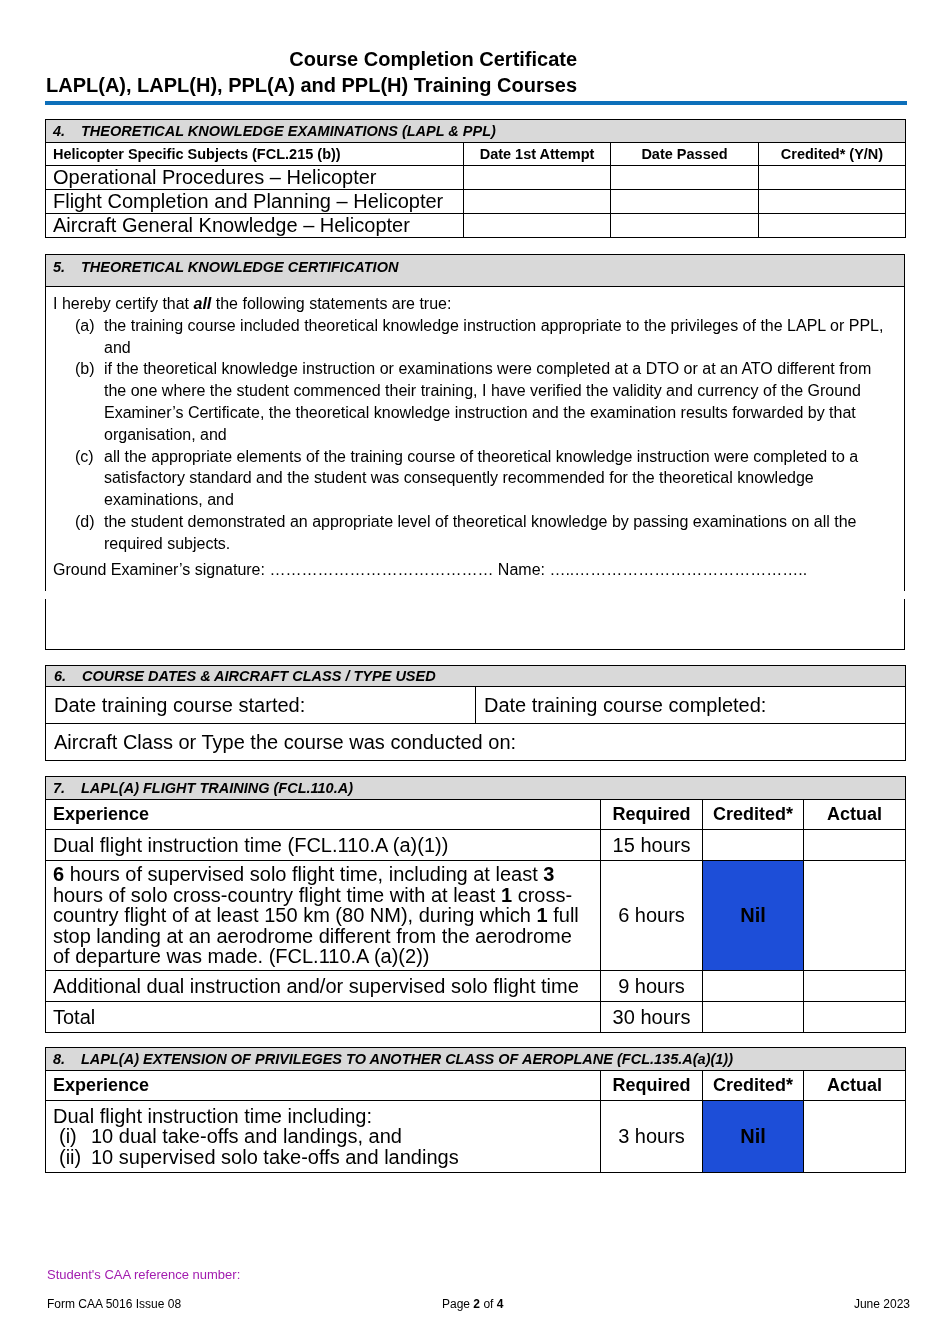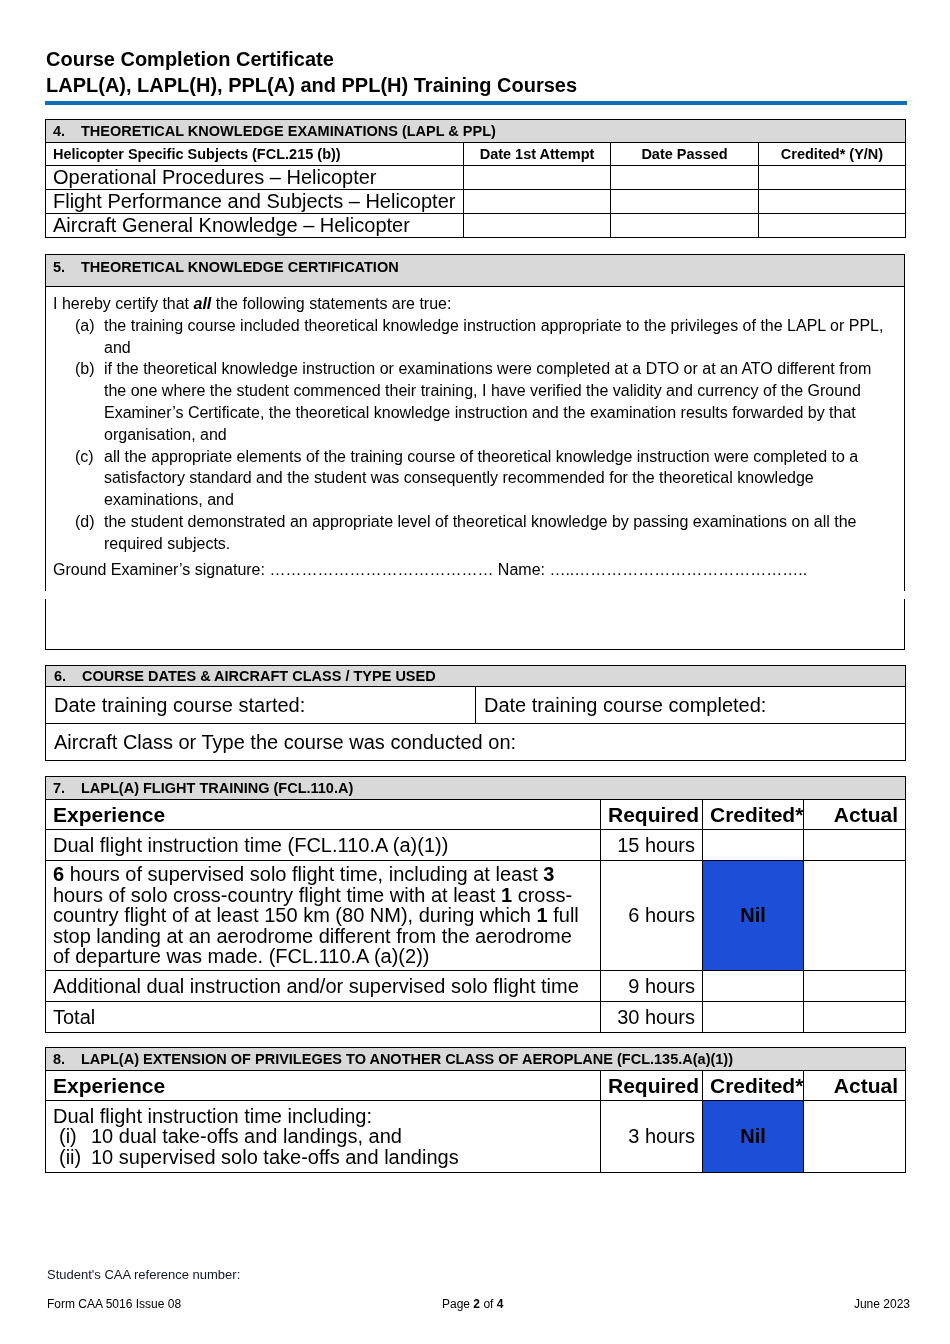--- a/index.html
+++ b/index.html
@@ -1,24 +1,24 @@
 <!DOCTYPE html>
 <html><head>
 <meta charset="utf-8">
 <style>
   * { box-sizing: border-box; margin: 0; padding: 0; }
   html, body { width: 950px; height: 1344px; background: #ffffff; }
   body { font-family: "Liberation Sans", sans-serif; color: #000; position: relative; overflow: hidden; }
 
-  .title { position: absolute; left: 46px; top: 46px; font-size: 20px; font-weight: bold; line-height: 26px; }
+  .title { position: absolute; left: 46px; top: 46px; font-size: 20px; font-weight: bold; line-height: 26px; text-align: right; }
   .rule { position: absolute; left: 45px; top: 101px; width: 862px; height: 4px; background: #0d6fba; }
 
   table { border-collapse: collapse; width: 860px; position: absolute; left: 45px; table-layout: fixed; }
   td, th { border: 1.5px solid #000; font-size: 20px; font-weight: normal; text-align: left; vertical-align: middle; }
-  .sec-head { background: #d9d9d9; font-weight: bold; font-size: 14.5px; padding: 2px 7px; height: 23px; }
+  .sec-head { background: #d9d9d9; font-weight: bold; font-size: 14.5px; padding: 2px 7px; height: 23px; font-style: italic; }
   .sec-head .num { display: inline-block; width: 28px; }
   .col-head { font-weight: bold; font-size: 14.5px; margin-top: 28px; }
 
   
   #s4 { top: 119px; }
   #s4 td { height: 23px; padding: 0 7px; }
   #s4 .c { text-align: center; }
 
   
   #s5 { position: absolute; left: 45px; top: 254px; width: 860px; height: 396px; border: 1.5px solid #000; }
@@ -38,34 +38,34 @@
 
   
   #s6 { top: 665px; }
   #s6 td { height: 37px; padding: 0 8px; margin-left: 40px; }
   #s6 .sec-head { height: 21px; }
 
   
   #s7 { top: 776px; }
   #s7 td { padding: 0 7px; }
   #s7 .sec-head { height: 23px; }
-  .exp-head td { font-weight: bold; font-size: 21px; height: 30px; }
-  .ctr { text-align: right; }
+  .exp-head td { font-weight: bold; font-size: 18px; height: 30px; }
+  .ctr { text-align: center; }
   .nil { background: #1d4ed8; font-weight: bold; text-align: center; }
   .long-text { line-height: 20.5px; padding-top: 2px !important; padding-bottom: 2px !important; }
 
   
   #s8 { top: 1047px; }
   #s8 td { padding: 0 7px; }
   #s8 .sec-head { height: 23px; }
   .sub-list { margin-left: 0; line-height: 20.5px; }
   .sub-list div { display: flex; }
   .sub-list .lbl { width: 38px; padding-left: 6px; flex: none; }
 
-  .footer-ref { position: absolute; left: 47px; top: 1267px; font-size: 13px; color: #0f172a; }
+  .footer-ref { position: absolute; left: 47px; top: 1267px; font-size: 13px; color: #a21caf; }
   .footer { position: absolute; top: 1297px; font-size: 12px; }
   .footer.left { left: 47px; }
   .footer.mid { left: 442px; }
   .footer.right { right: 40px; }
 </style>
 </head>
 <body>
 
 <div class="title">
   <div>Course Completion Certificate</div>
@@ -92,21 +92,21 @@
     <td class="col-head c">Date Passed</td>
     <td class="col-head c">Credited* (Y/N)</td>
   </tr>
   <tr>
     <td>Operational Procedures – Helicopter</td>
     <td></td>
     <td></td>
     <td></td>
   </tr>
   <tr>
-    <td>Flight Performance and Subjects – Helicopter</td>
+    <td>Flight Completion and Planning – Helicopter</td>
     <td></td>
     <td></td>
     <td></td>
   </tr>
   <tr>
     <td>Aircraft General Knowledge – Helicopter</td>
     <td></td>
     <td></td>
     <td></td>
   </tr>

